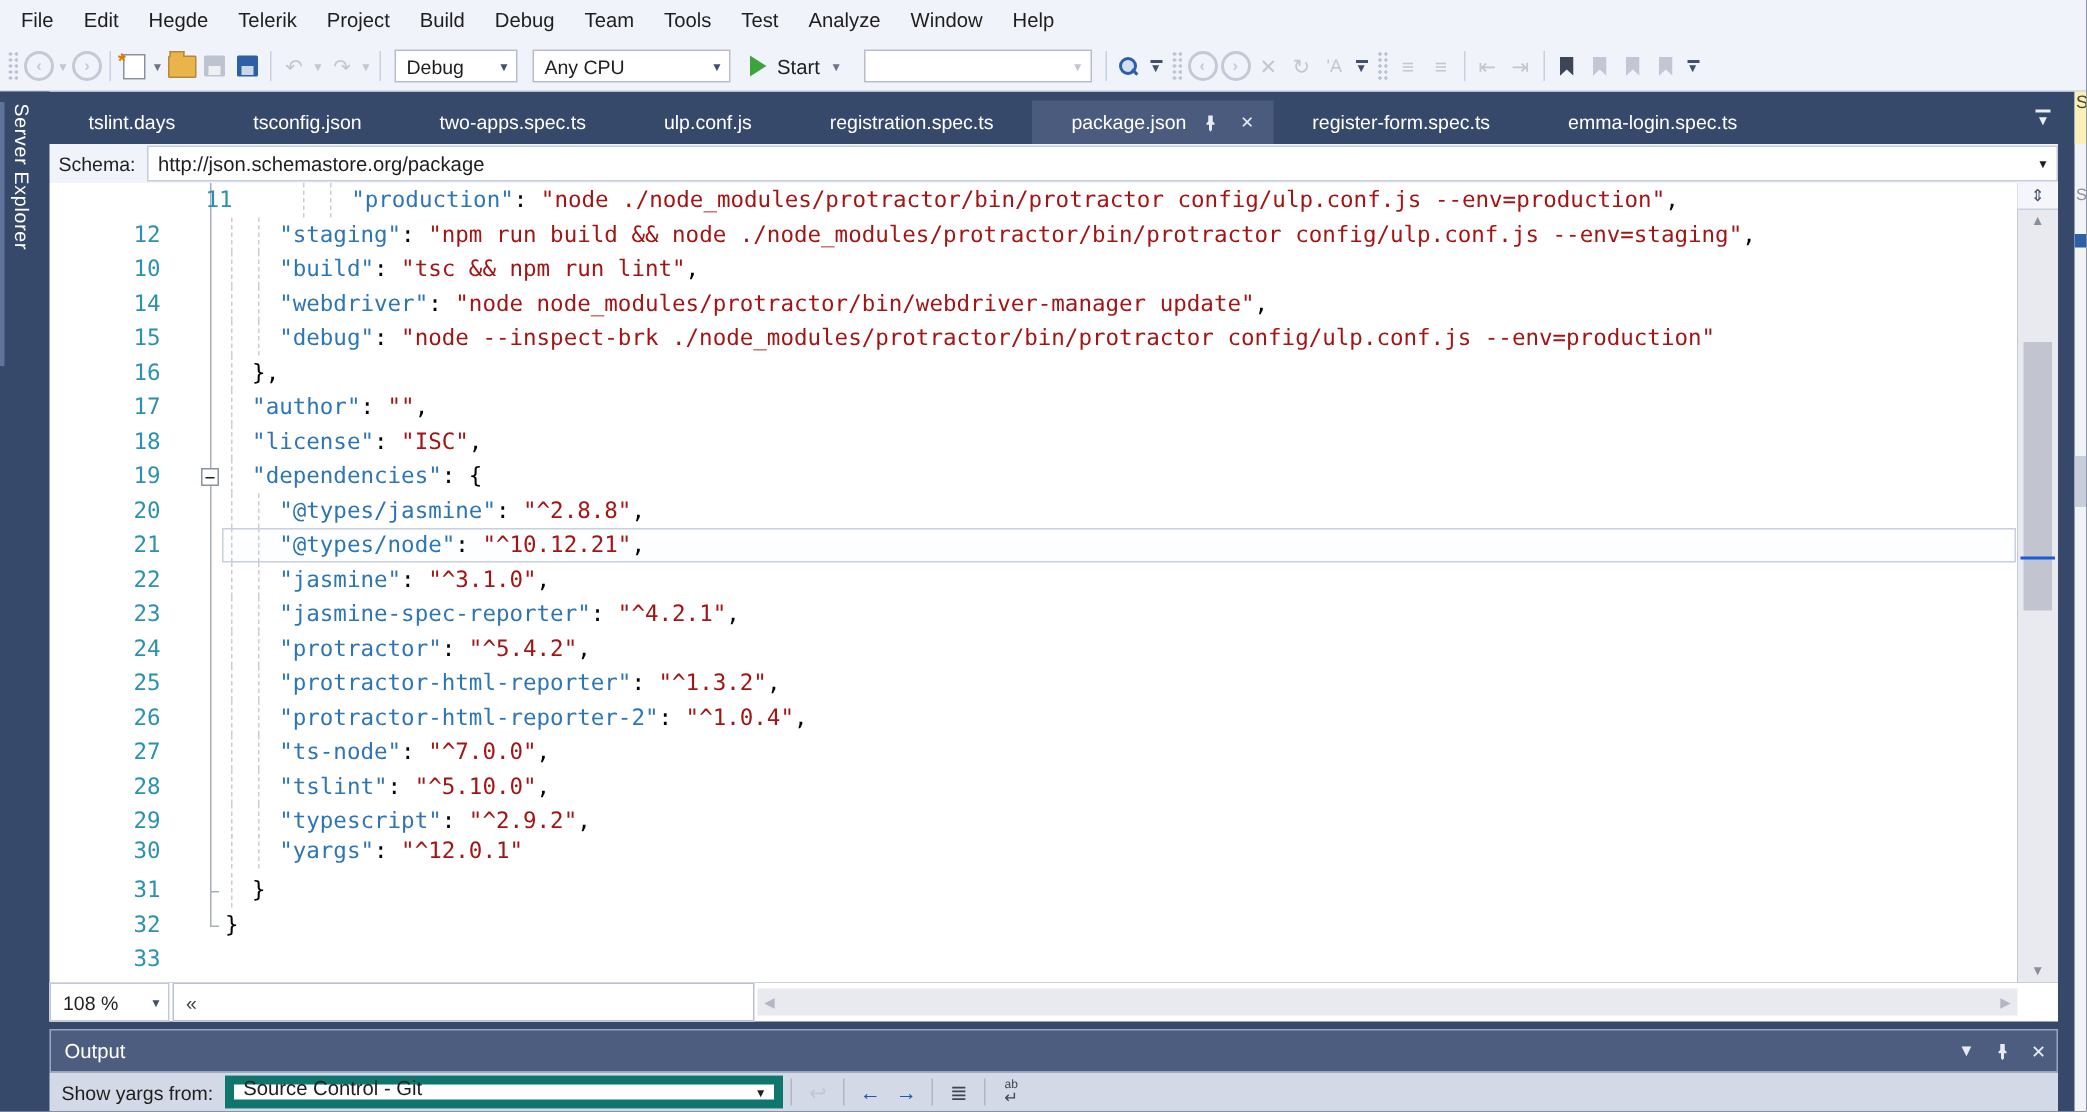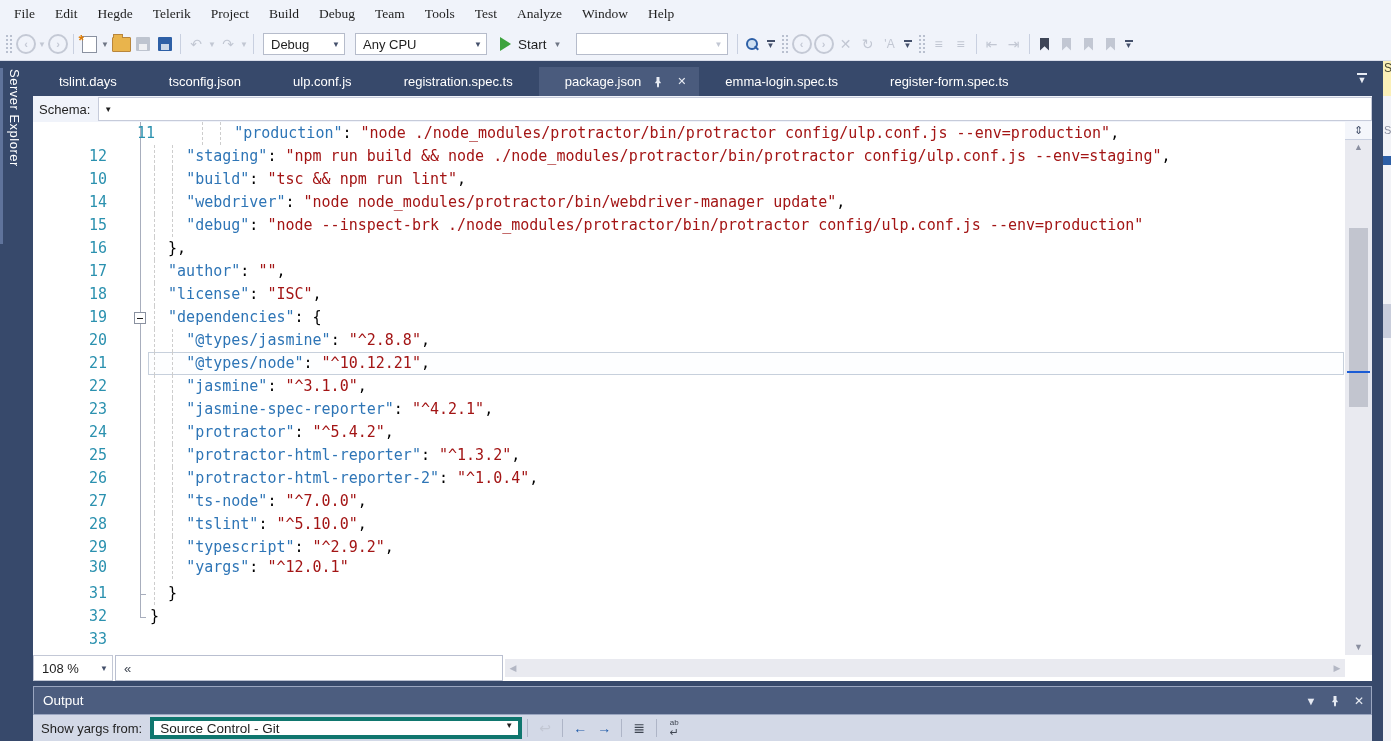--- a/index.html
+++ b/index.html
@@ -1,21 +1,21 @@
 <!DOCTYPE html>
 <html><head>
 <meta charset="utf-8">
 <style>
   html,body{margin:0;padding:0;}
   body{font-family:"Liberation Sans",sans-serif;background:#2b3a57;}
   .app{position:relative;width:1391px;height:741px;overflow:hidden;background:#37496B;}
   .abs{position:absolute;}
 
   
-  .menubar{left:0;top:0;width:1391px;height:28px;background:#F0F3FA;display:flex;align-items:center;padding-left:4px;box-sizing:border-box;font-family:Liberation Serif, serif;}
+  .menubar{left:0;top:0;width:1391px;height:28px;background:#F0F3FA;display:flex;align-items:center;padding-left:4px;box-sizing:border-box;}
   .menu-item{font-size:13.5px;color:#1E1E1E;padding:0 10px;line-height:28px;cursor:default;}
 
   
   .toolbar{left:0;top:28px;width:1391px;height:33px;background:#F0F3FA;display:flex;align-items:center;padding-left:2px;box-sizing:border-box;border-bottom:1px solid #D7DCE9;}
   .grip{width:7px;height:20px;margin:0 3px;background:radial-gradient(circle,#B9C0CF 1px,transparent 1.2px);background-size:4px 4px;}
   .tb-sep{width:1px;height:20px;background:#C9D0E0;margin:0 4px;}
   .tb-btn{display:flex;align-items:center;justify-content:center;width:22px;height:24px;font-size:14px;color:#3F4652;}
   .tb-btn.dis{color:#C2C7D3;}
   .dd{font-size:8px;color:#6E7避4;color:#6E7584;width:10px;text-align:center;}
   .dd.dis{color:#C2C7D3;}
@@ -95,21 +95,21 @@
   .hscroll{position:absolute;left:472px;top:4px;width:840px;height:18px;background:#E9EAF0;}
   .harr{position:absolute;top:0;height:18px;width:16px;display:flex;align-items:center;justify-content:center;color:#B3B7C4;font-size:9px;}
 
   
   .output{left:33px;top:686px;width:1339px;height:55px;}
   .out-header{position:absolute;left:0;top:0;width:100%;height:29px;background:#4C5D7F;border:1px solid #9AA6C0;box-sizing:border-box;display:flex;align-items:center;}
   .out-title{color:#FFFFFF;font-size:13.5px;padding-left:9px;flex:1;}
   .out-hbtn{width:24px;height:22px;display:flex;align-items:center;justify-content:center;color:#E6EAF2;font-size:11px;}
   .out-toolbar{position:absolute;left:0;top:29px;width:100%;height:26px;background:#D3D9E7;display:flex;align-items:center;box-sizing:border-box;padding-left:8px;}
   .out-label{font-size:13px;color:#1E1E1E;margin-right:8px;}
-  .out-combo{width:372px;height:22px;background:#fff;border:4px solid #0f766e;box-sizing:border-box;display:flex;align-items:flex-start;font-size:13.5px;color:#1E1E1E;}
+  .out-combo{width:372px;height:22px;background:#fff;border:6px solid #0f766e;box-sizing:border-box;display:flex;align-items:flex-end;font-size:13.5px;color:#1E1E1E;}
   .out-combo .cval{flex:1;padding-left:6px;}
   .out-combo .carr{width:18px;text-align:center;font-size:8px;color:#1E1E1E;}
   .ob{display:flex;align-items:center;justify-content:center;width:24px;height:22px;font-size:14px;}
   .ob-sep{width:1px;height:18px;background:#AEB5C7;margin:0 5px;}
   .clear-ic{position:relative;color:#3F4652;font-size:14px;line-height:1;}
   .ww-ic{display:flex;flex-direction:column;align-items:center;line-height:1;color:#3F4652;}
   .ww-ic small{font-size:8px;}
   .ww-ic span{font-size:11px;}
 
   
@@ -239,49 +239,53 @@
   </div>
 
   <div class="abs tabstrip">
       <span class="tab">
         <span>tslint.days</span>
       </span>
       <span class="tab">
         <span>tsconfig.json</span>
       </span>
       <span class="tab">
+        <span>two-apps.spec.ts</span>
+      </span>
+      <span class="tab">
         <span>ulp.conf.js</span>
       </span>
       <span class="tab">
         <span>registration.spec.ts</span>
       </span>
       <span class="tab active">
         <span>package.json</span>
         <span class="pinbtn">
           <svg width="12" height="12" viewBox="0 0 12 12">
             <path fill="#E8ECF4" d="M4.5 1h3v4l1.2 1.2v1H7v3.3l-1 1.3-1-1.3V7.2H3.3v-1L4.5 5z"></path>
           </svg>
         </span>
         <span class="closebtn">✕</span>
       </span>
       <span class="tab">
+        <span>register-form.spec.ts</span>
+      </span>
+      <span class="tab">
         <span>emma-login.spec.ts</span>
-      </span>
-      <span class="tab">
-        <span>register-form.spec.ts</span>
       </span>
     </div>
   <span class="abs tab-dd" style="right:24px;top:73px;">
       <i></i>
       <b>▼</b>
     </span>
 
   <div class="abs schemabar">
     <span class="schema-label">Schema:</span>
     <span class="schema-combo">
+      <span class="cval">http://json.schemastore.org/package</span>
       <span class="carr">▼</span>
     </span>
   </div>
 
   <div class="abs editor">
     <div class="cur-line" id="cur-line" style="top: 230px;"></div>
     <div class="fold-line"></div>
     <div class="fold-tick" style="top:472px;"></div>
     <div class="fold-tick" style="top:495px;"></div>
     <div class="fold-box" id="fold-box" style="top: 190px;">

